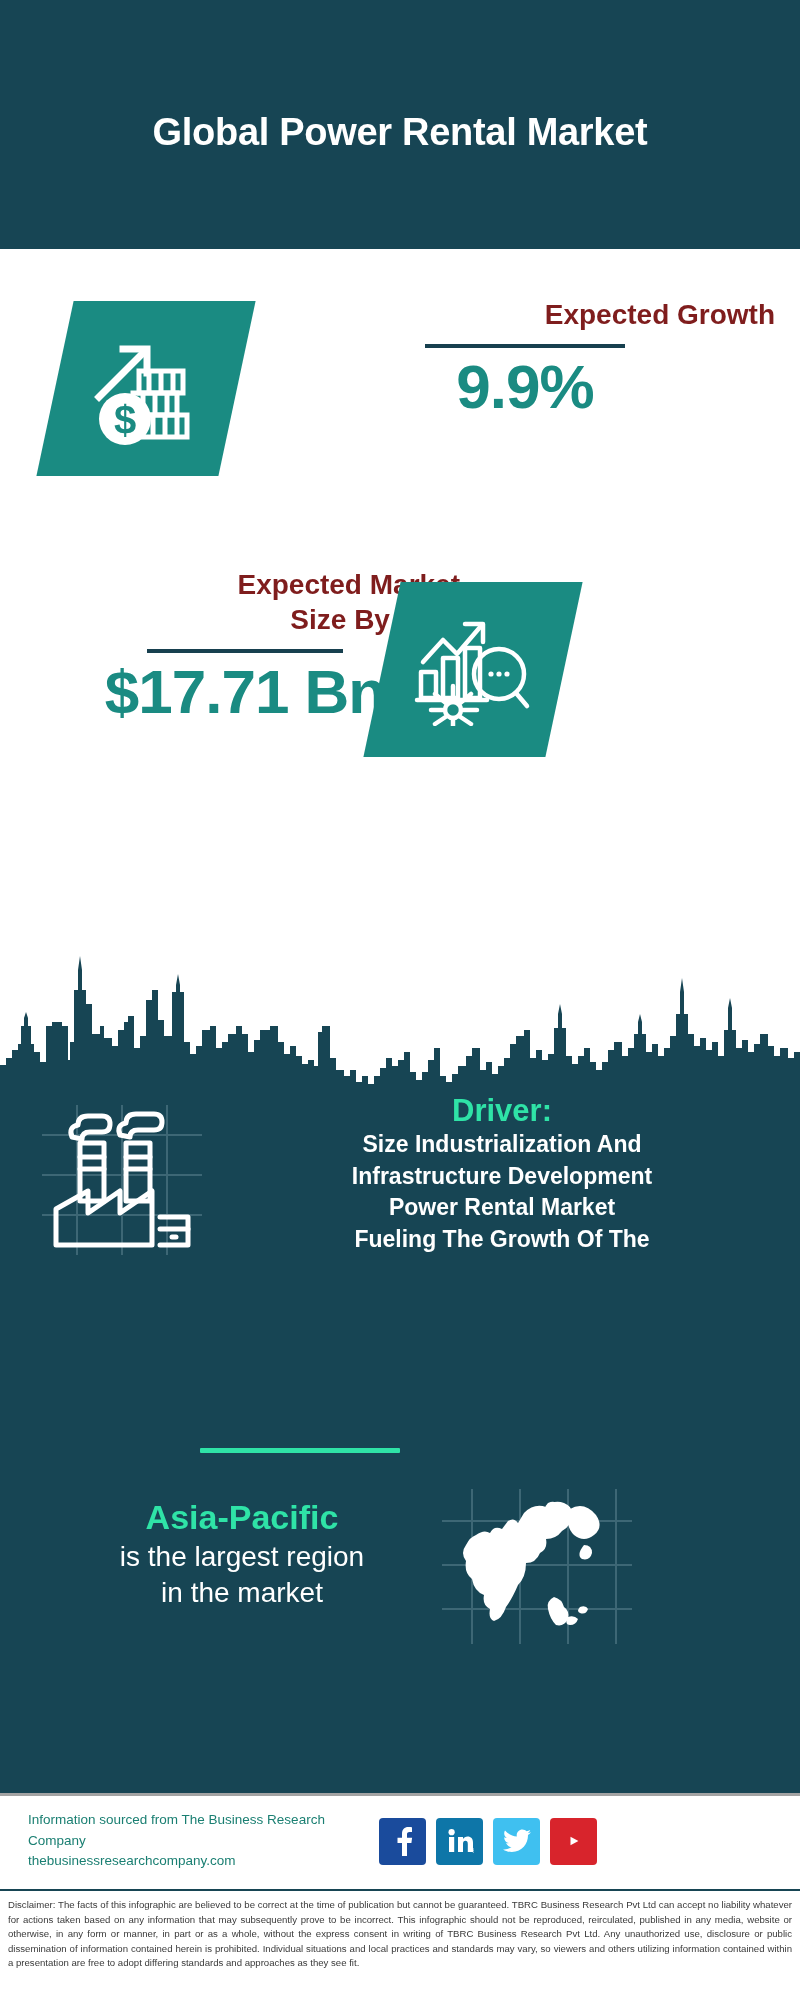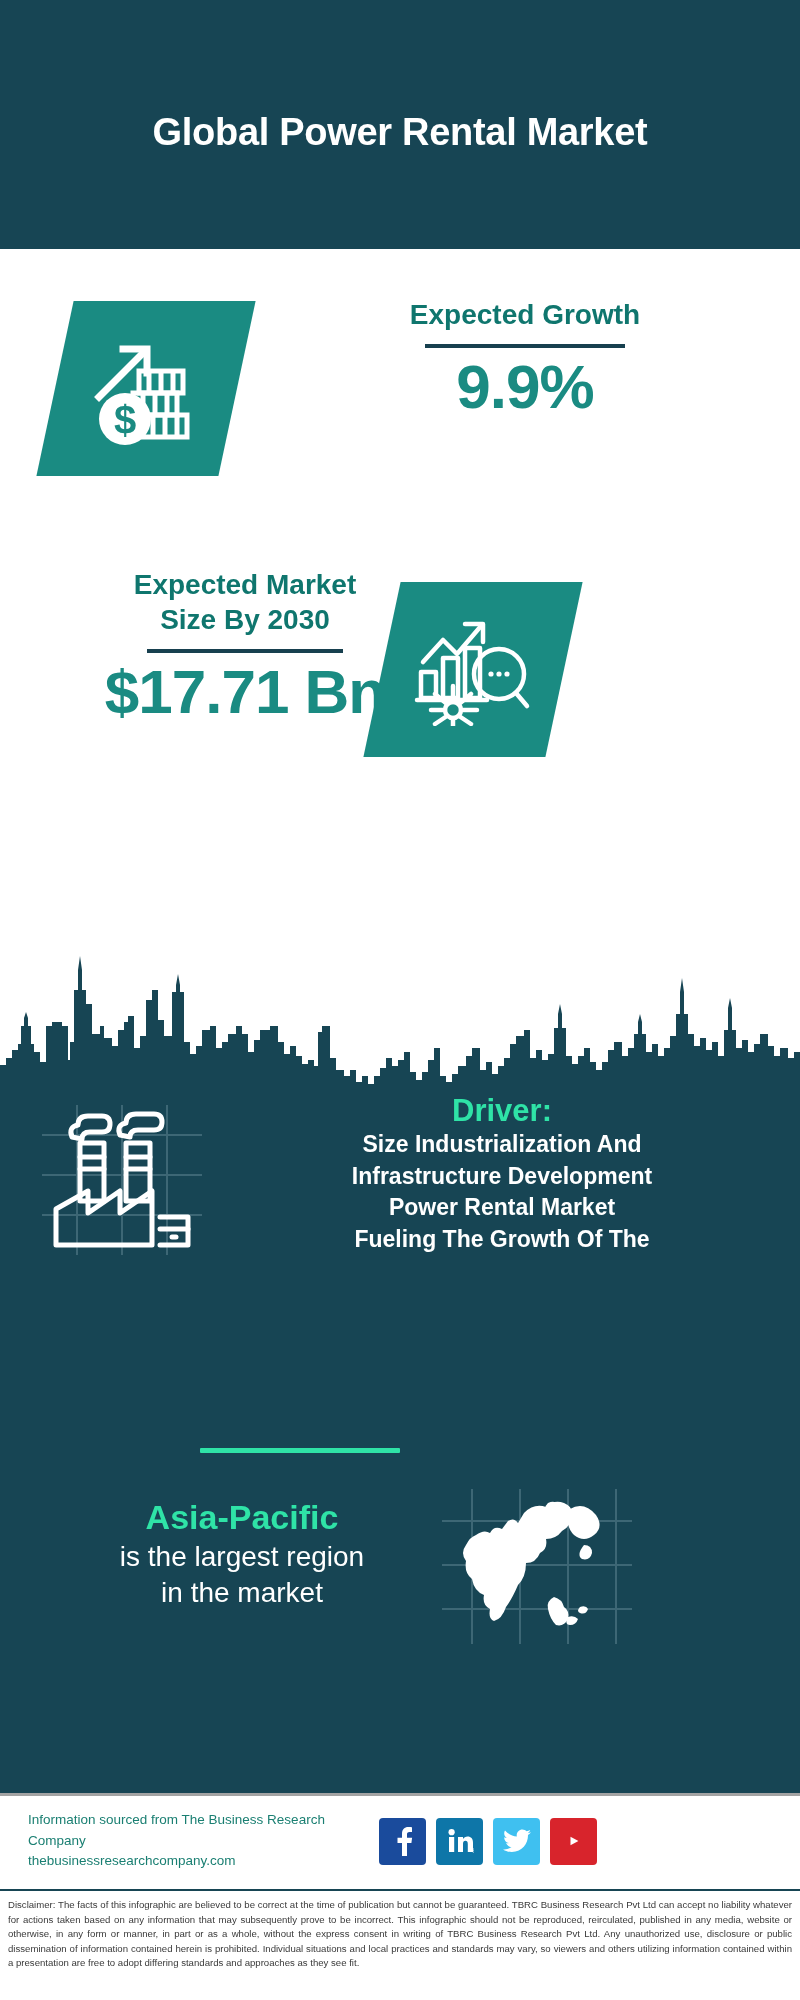--- a/index.html
+++ b/index.html
@@ -39,21 +39,21 @@
     width:100%; height:100%;
     transform:skewX(12deg);
     display:flex; align-items:center; justify-content:center;
   }
   .tile-growth { left:55px; top:52px; width:182px; height:175px; }
   .tile-chart  { left:382px; top:333px; width:182px; height:175px; }
 
   
   .stat { position:absolute; text-align:center; }
   .stat-label {
-    color:#0f766e; font-size:28px; font-weight:bold; line-height:1.25;
+    color:#7f1d1d; font-size:28px; font-weight:bold; line-height:1.25;text-align:right;
   }
   .stat-rule {
     height:4px; background:#17404f; margin:12px auto 6px auto; width:200px;
   }
   .stat-value {
     color:#1a8b82; font-size:62px; font-weight:bold; line-height:1.05;
     letter-spacing:-1px;
   }
   .stat-growth { left:275px; top:48px; width:500px; }
   .stat-size   { left:30px;  top:318px; width:430px; }

